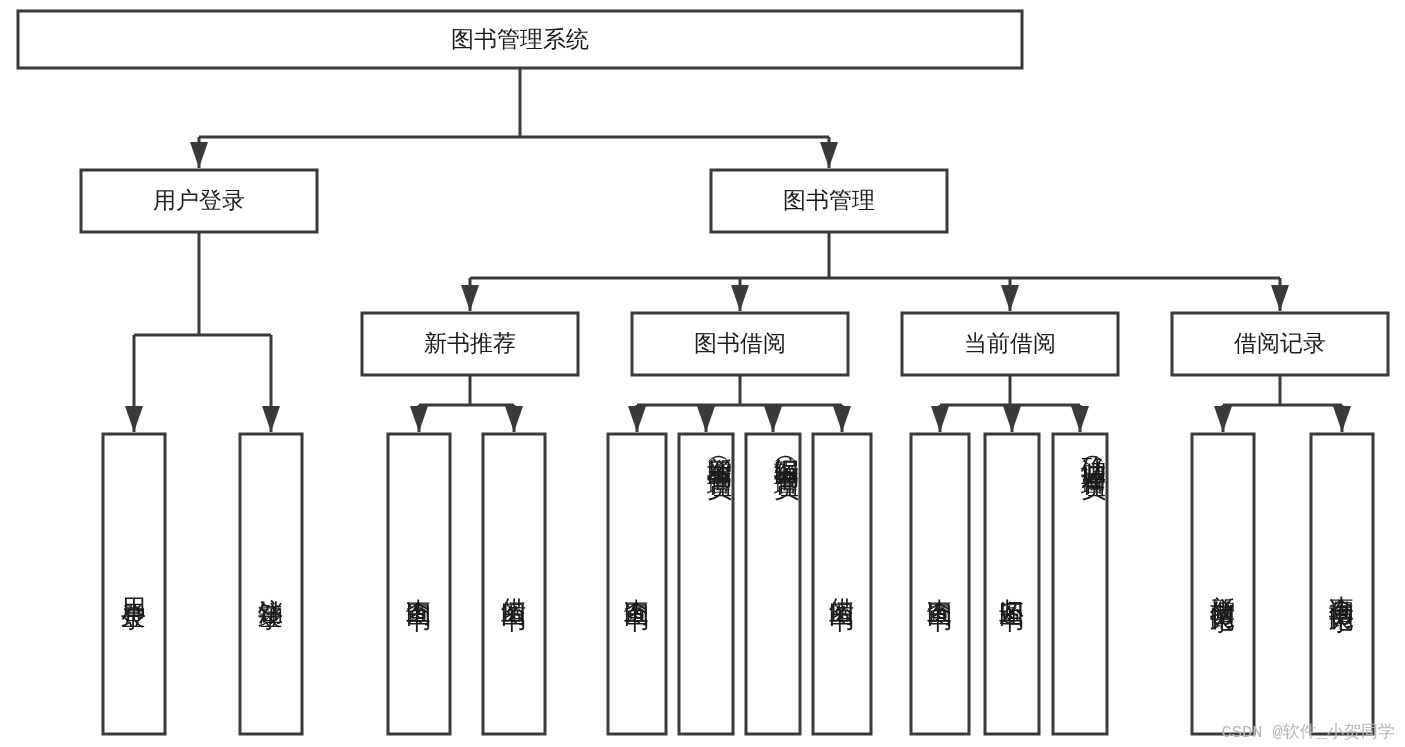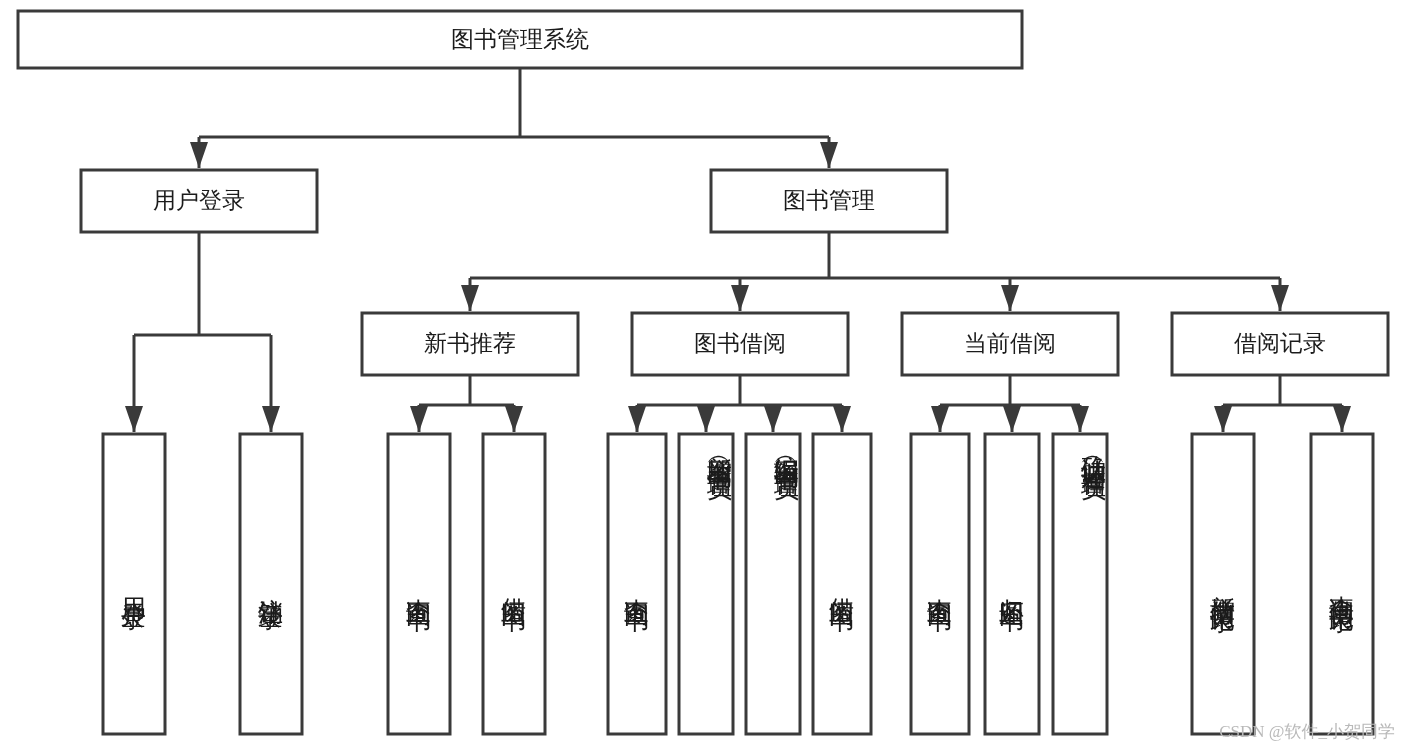--- a/index.html
+++ b/index.html
@@ -64,21 +64,21 @@
     fill: none;
   }
   .arrow-head {
     fill: #3a3a3a;
     stroke: none;
   }
   #watermark {
     position: absolute;
     right: 10px;
     bottom: 4px;
-    font-family: Liberation Serif, serif;
+    font-family: Liberation Mono, monospace;
     font-size: 17px;
     color: #b9b9b9;
     white-space: nowrap;
     user-select: none;
     margin-top: 28px;
   }
 </style>
 </head>
 <body>
 

